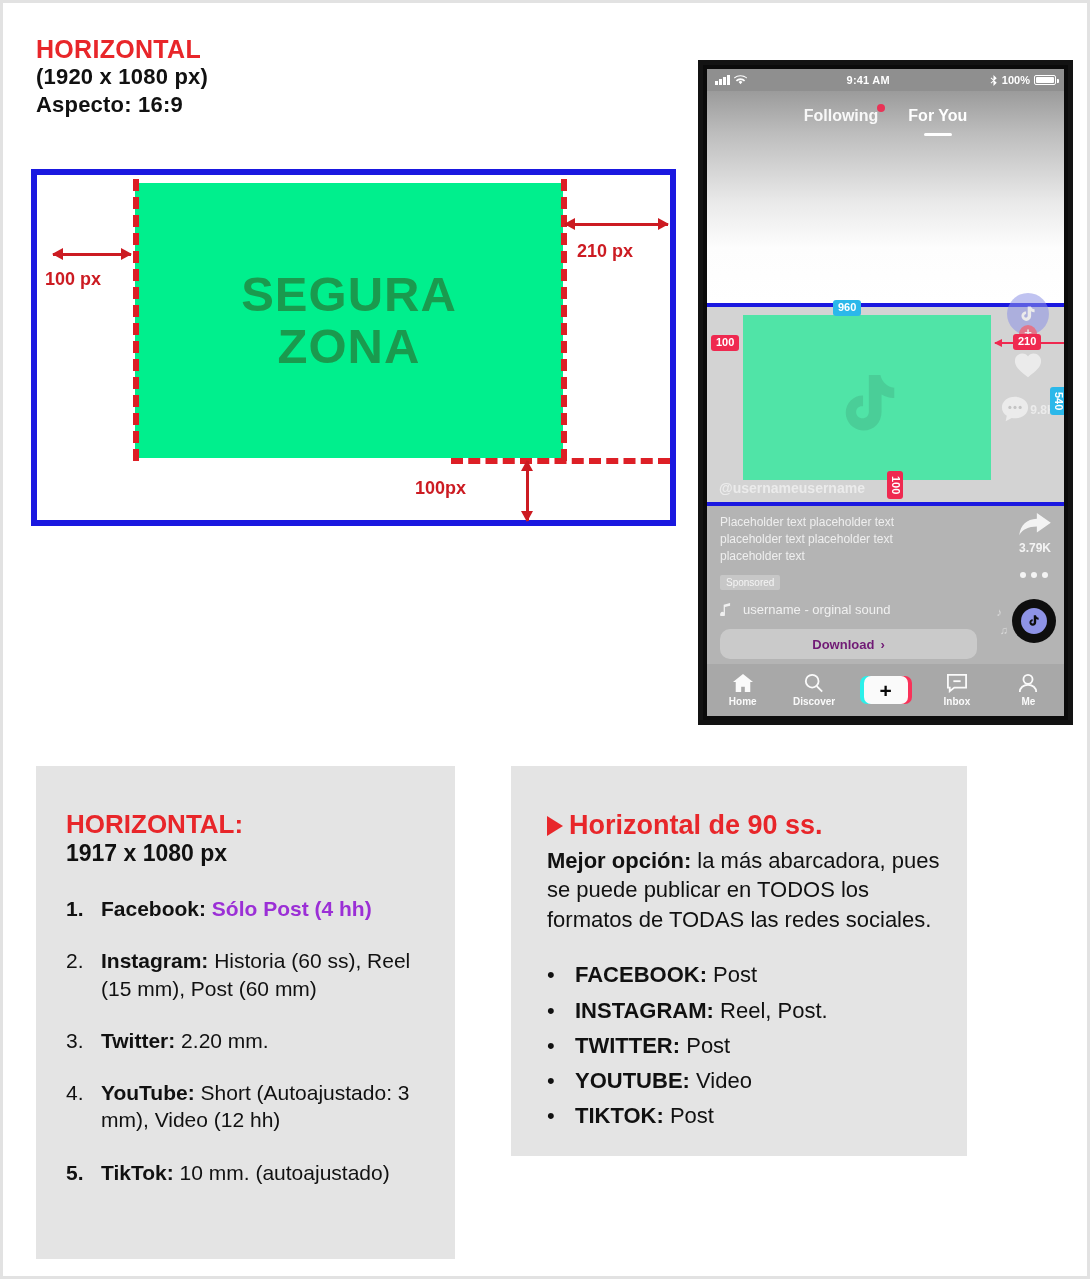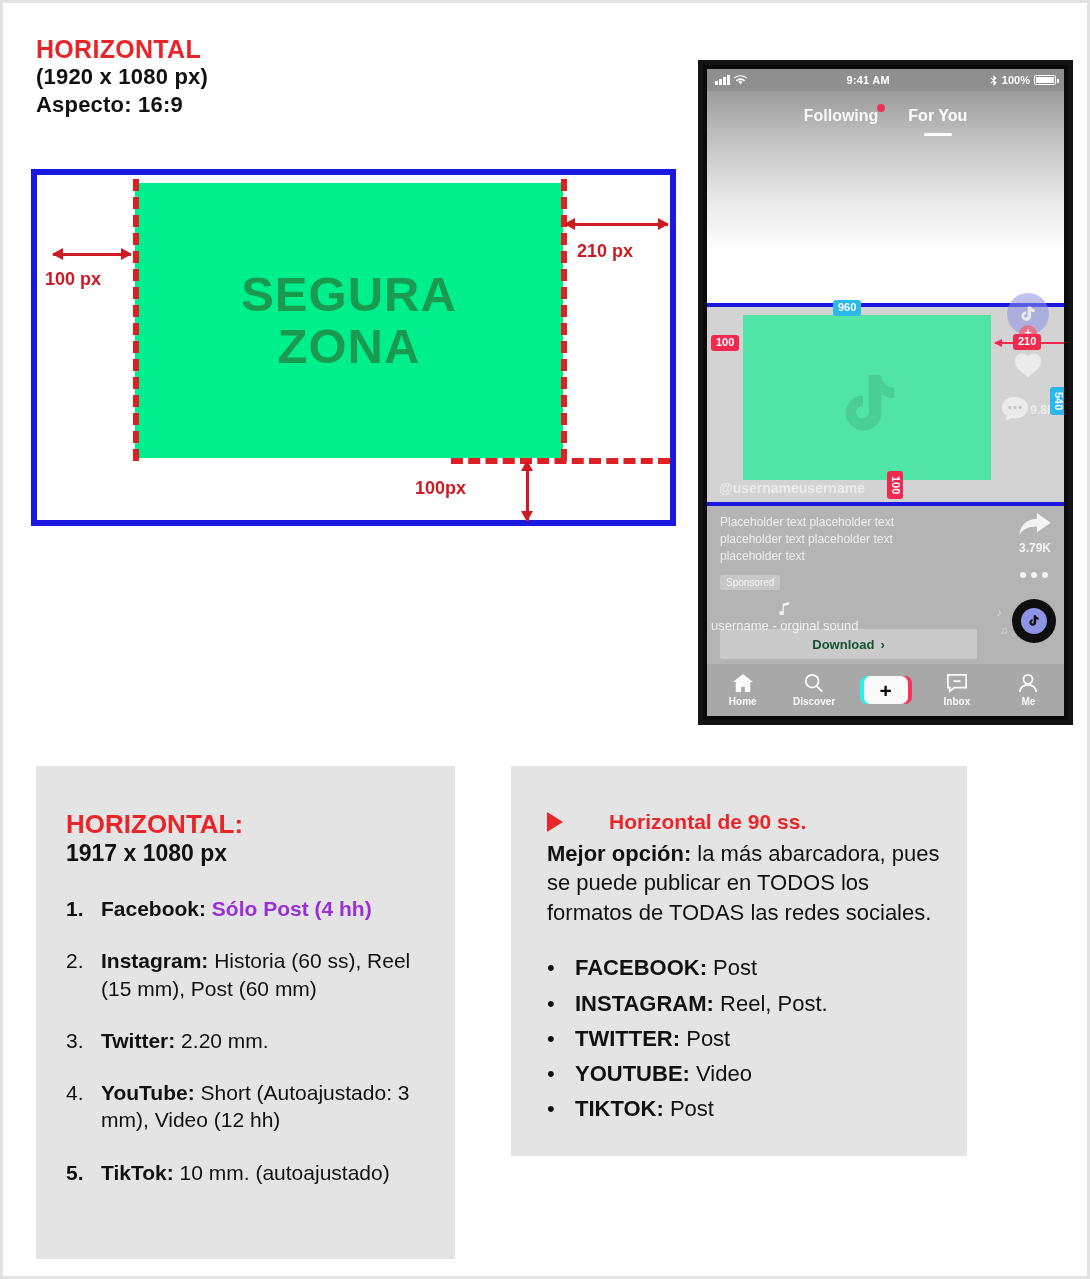--- a/index.html
+++ b/index.html
@@ -184,30 +184,30 @@
   #caption-text {
     position:absolute; left:13px; top:8px; width:224px;
     color:#fff; font-size:12px; line-height:1.42; opacity:.78;
   }
   #sponsored-badge {
     position:absolute; left:13px; top:69px;
     background:rgba(255,255,255,.30); color:#fff;
     font-size:10px; padding:2px 6px; border-radius:2px; opacity:.85;
   }
   #sound-line {
-    position:absolute; left:4px; top:96px;
+    position:absolute; left:13px; top:96px;
     color:#fff; font-size:13px; opacity:.8;
-    display:flex; align-items:center; gap:3px;flex-direction:column;
+    display:flex; align-items:center; gap:12px;
   }
   #download-btn {
     position:absolute; left:13px; top:123px; width:257px; height:30px;
     background:rgba(255,255,255,.30);
-    color:#14532d; font-size:13px; font-weight:bold;
+    color:#701a75; font-size:13px; font-weight:bold;
     display:flex;align-items:center;justify-content:center; gap:6px;
-    border-radius:2px;
+    border-radius:10px;
   }
   #share-block {
     position:absolute; right:12px; top:6px;
     display:flex;flex-direction:column;align-items:center;
     color:#fff;opacity:.85;
   }
   #share-count{font-size:12px;font-weight:bold;margin-top:3px;}
   #dots-more{position:absolute;right:16px;top:66px;display:flex;gap:5px;}
   #dots-more i{width:6px;height:6px;border-radius:50%;background:#fff;opacity:.85;}
   #disc {
@@ -257,21 +257,21 @@
   #left-list .num{min-width:23px;}
   #left-list .num.bold{font-weight:bold;}
   #left-list b{font-weight:bold;}
   .purple{color:#9b2fd6;font-weight:bold;}
 
   #right-head{display:flex;align-items:center;gap:6px;}
   #tri {
     width:0;height:0;border-left:16px solid #e8262a;
     border-top:10px solid transparent;border-bottom:10px solid transparent;
   }
-  #right-head-text{color:#e8262a;font-size:21px;font-weight:bold;margin-left:40px;}
+  #right-head-text{color:#e8262a;font-size:27px;font-weight:bold;}
   #right-para{margin-top:5px;font-size:22px;line-height:1.34;color:#111;}
   #right-para b{font-weight:bold;}
   #right-list{list-style:none;margin-top:26px;}
   #right-list li{
     display:flex;gap:20px;font-size:22px;color:#111;line-height:1.33;
     margin-bottom:6px;
   }
   #right-list .bullet{min-width:8px;}
   #right-list b{font-weight:bold;}
 </style>

